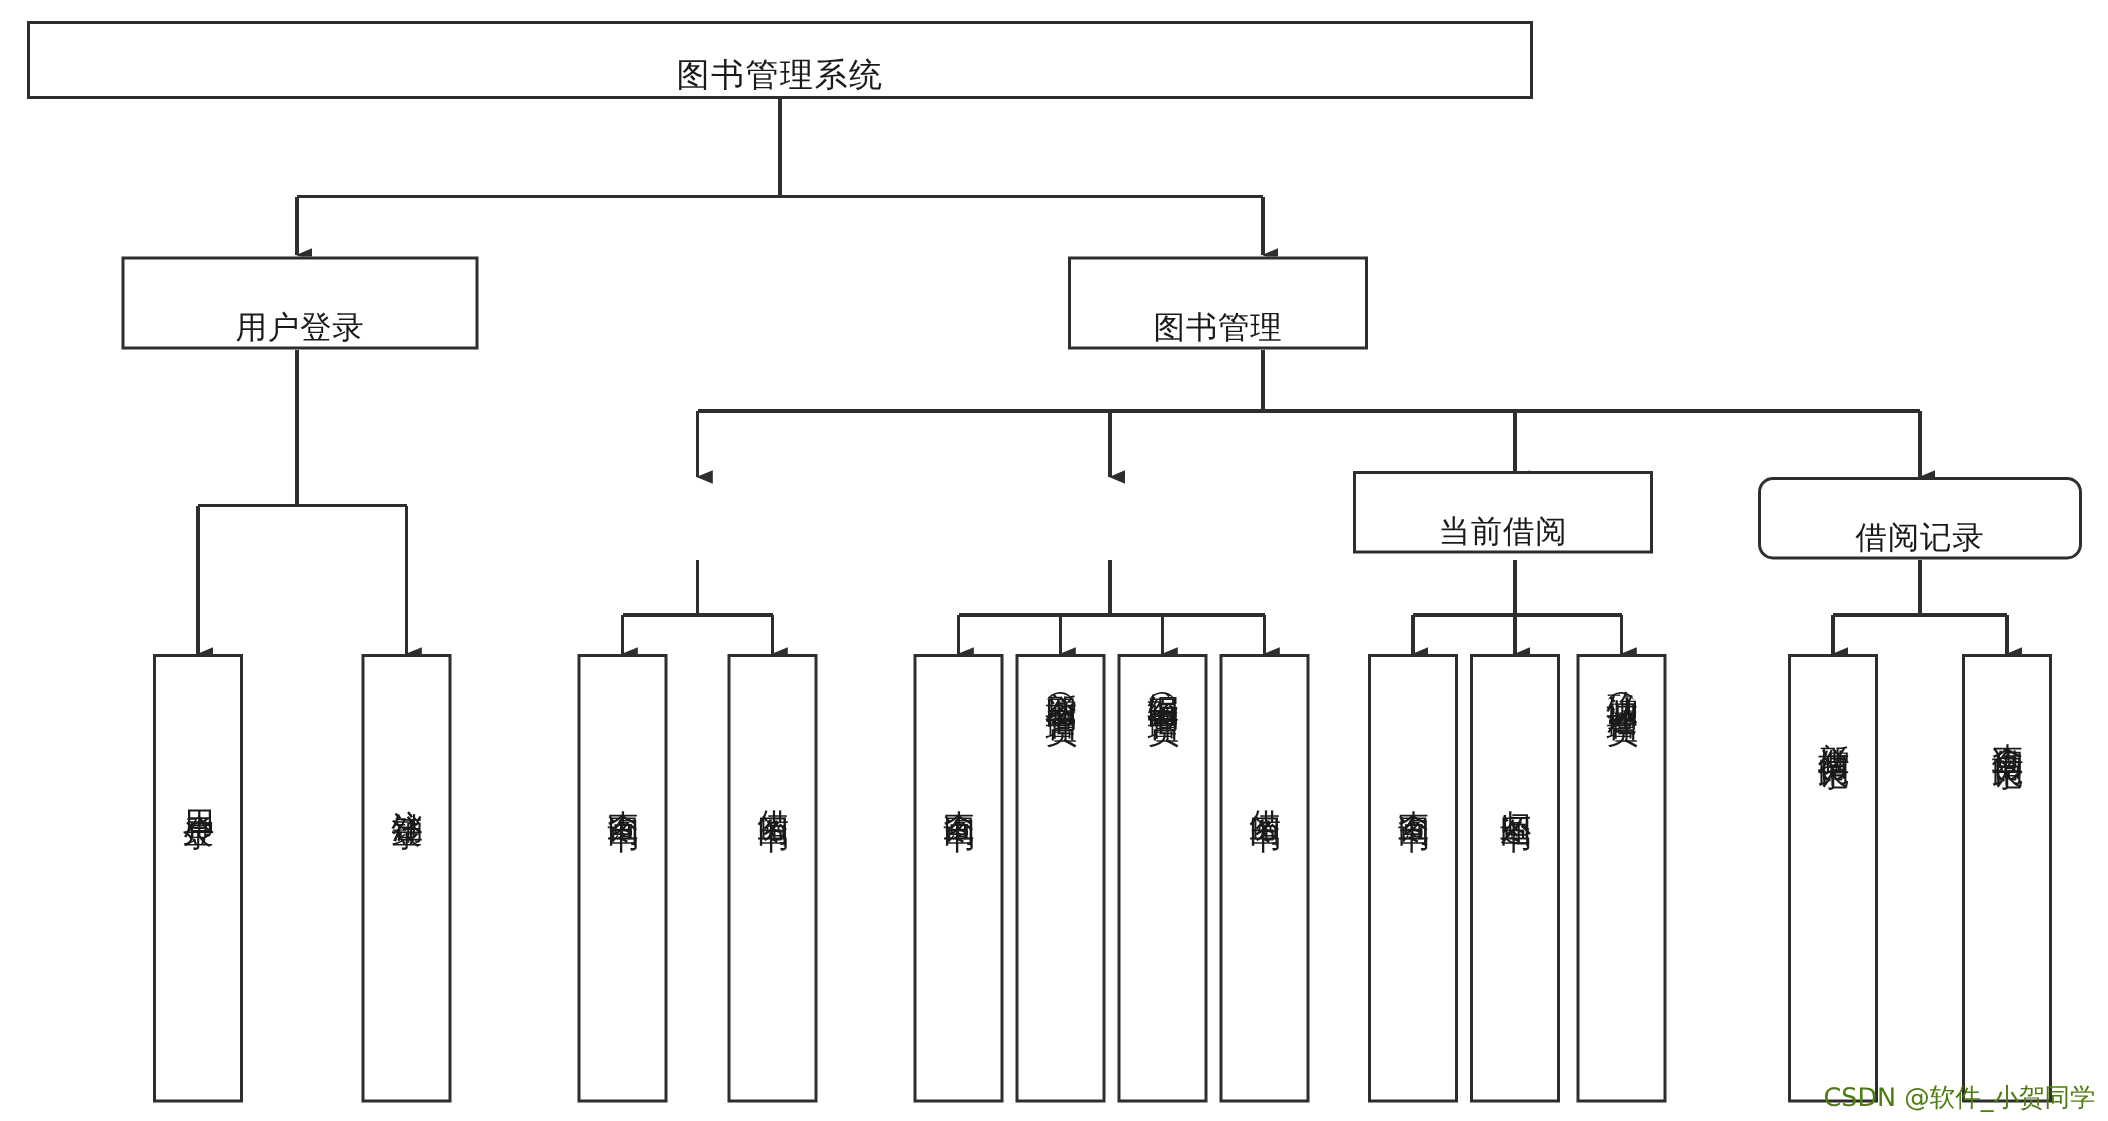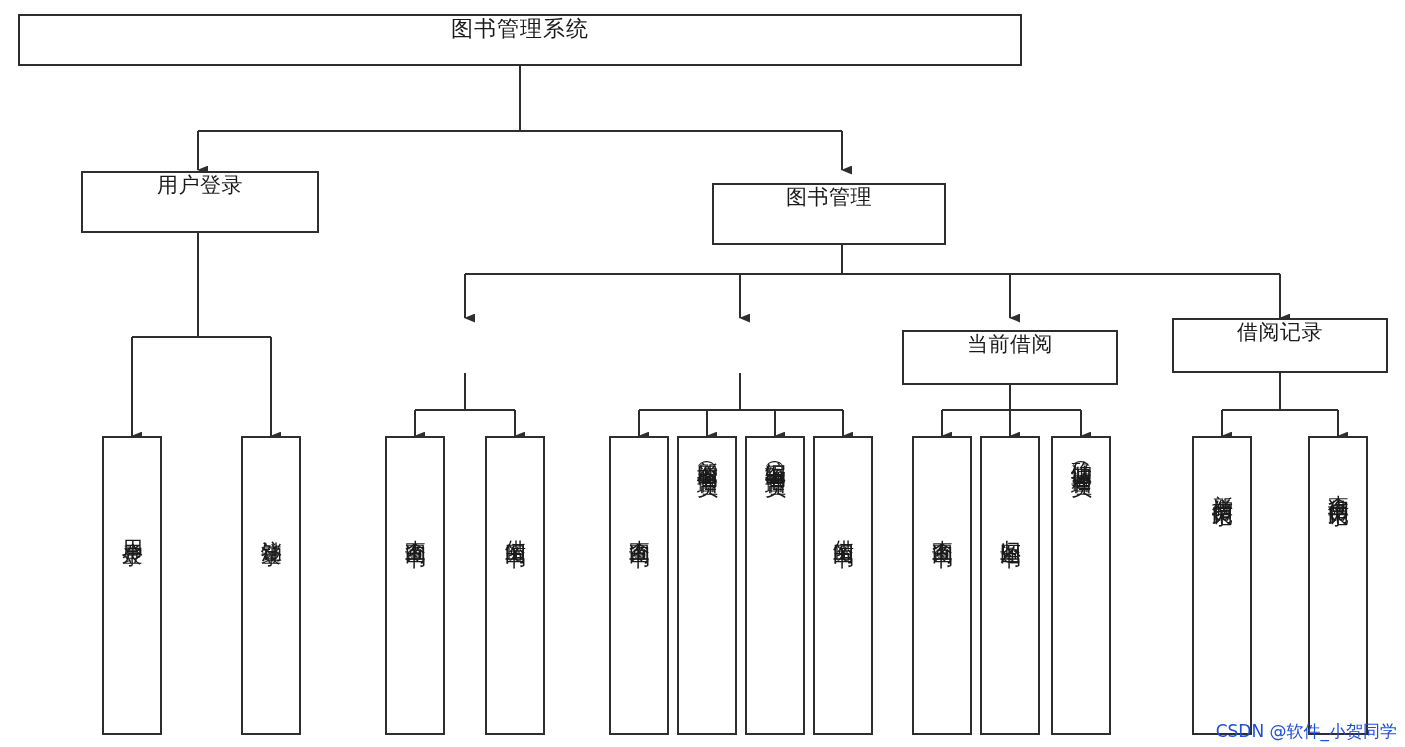--- a/index.html
+++ b/index.html
@@ -25,21 +25,21 @@
     width: 1405px;
     height: 747px;
     pointer-events: none;
   }
   .node {
     position: absolute;
     box-sizing: border-box;
     background: #ffffff;
     border: 2px solid #2e2e2e;
     display: flex;
-    align-items: flex-start;
+    align-items: flex-end;
     justify-content: center;
     color: #1a1a1a;
     z-index: 2;
   }
   .node-label {
     display: block;
     text-align: center;
     line-height: 1.18;
     white-space: nowrap;
   }
@@ -62,21 +62,21 @@
     letter-spacing: 2.5px;
     line-height: 1;
     white-space: nowrap;
     margin: 0 auto;
   }
   .watermark {
     position: absolute;
     right: 8px;
     bottom: 4px;
     font-size: 17px;
-    color: #1d4ed8;
+    color: #4d7c0f;
     white-space: nowrap;
     z-index: 5;
     font-family: "DejaVu Sans", "Liberation Sans", sans-serif;
   }
 </style>
 </head>
 <body>
 
 <div id="diagram-root">
 
@@ -132,31 +132,31 @@
   </svg>
 
   <div class="node root horizontal" style="left:18px; top:14px; width:1004px; height:52px;">
     <span class="node-label">图书管理系统</span>
   </div>
 
   <div class="node horizontal" style="left:81px; top:171px; width:238px; height:62px;">
     <span class="node-label">用户登录</span>
   </div>
 
-  <div class="node horizontal" style="left:712px; top:171px; width:234px; height:62px;margin-top:12px;">
+  <div class="node horizontal" style="left:712px; top:171px; width:200px; height:62px;">
     <span class="node-label">图书管理</span>
   </div>
 
 
 
-  <div class="node horizontal" style="left:902px; top:330px; width:216px; height:55px;">
+  <div class="node horizontal" style="left:902px; top:314px; width:200px; height:55px;">
     <span class="node-label">当前借阅</span>
   </div>
 
-  <div class="node horizontal" style="left:1172px; top:318px; width:216px; height:55px;">
+  <div class="node horizontal" style="left:1172px; top:318px; width:216px; height:55px;border-radius:10px;">
     <span class="node-label">借阅记录</span>
   </div>
 
   <div class="node vertical" style="left:102px; top:436px; width:60px; height:299px; padding-top:85px;">
     <span class="node-label">用户登录</span>
   </div>
 
   <div class="node vertical" style="left:241px; top:436px; width:60px; height:299px; padding-top:85px;">
     <span class="node-label">注销登录</span>
   </div>

